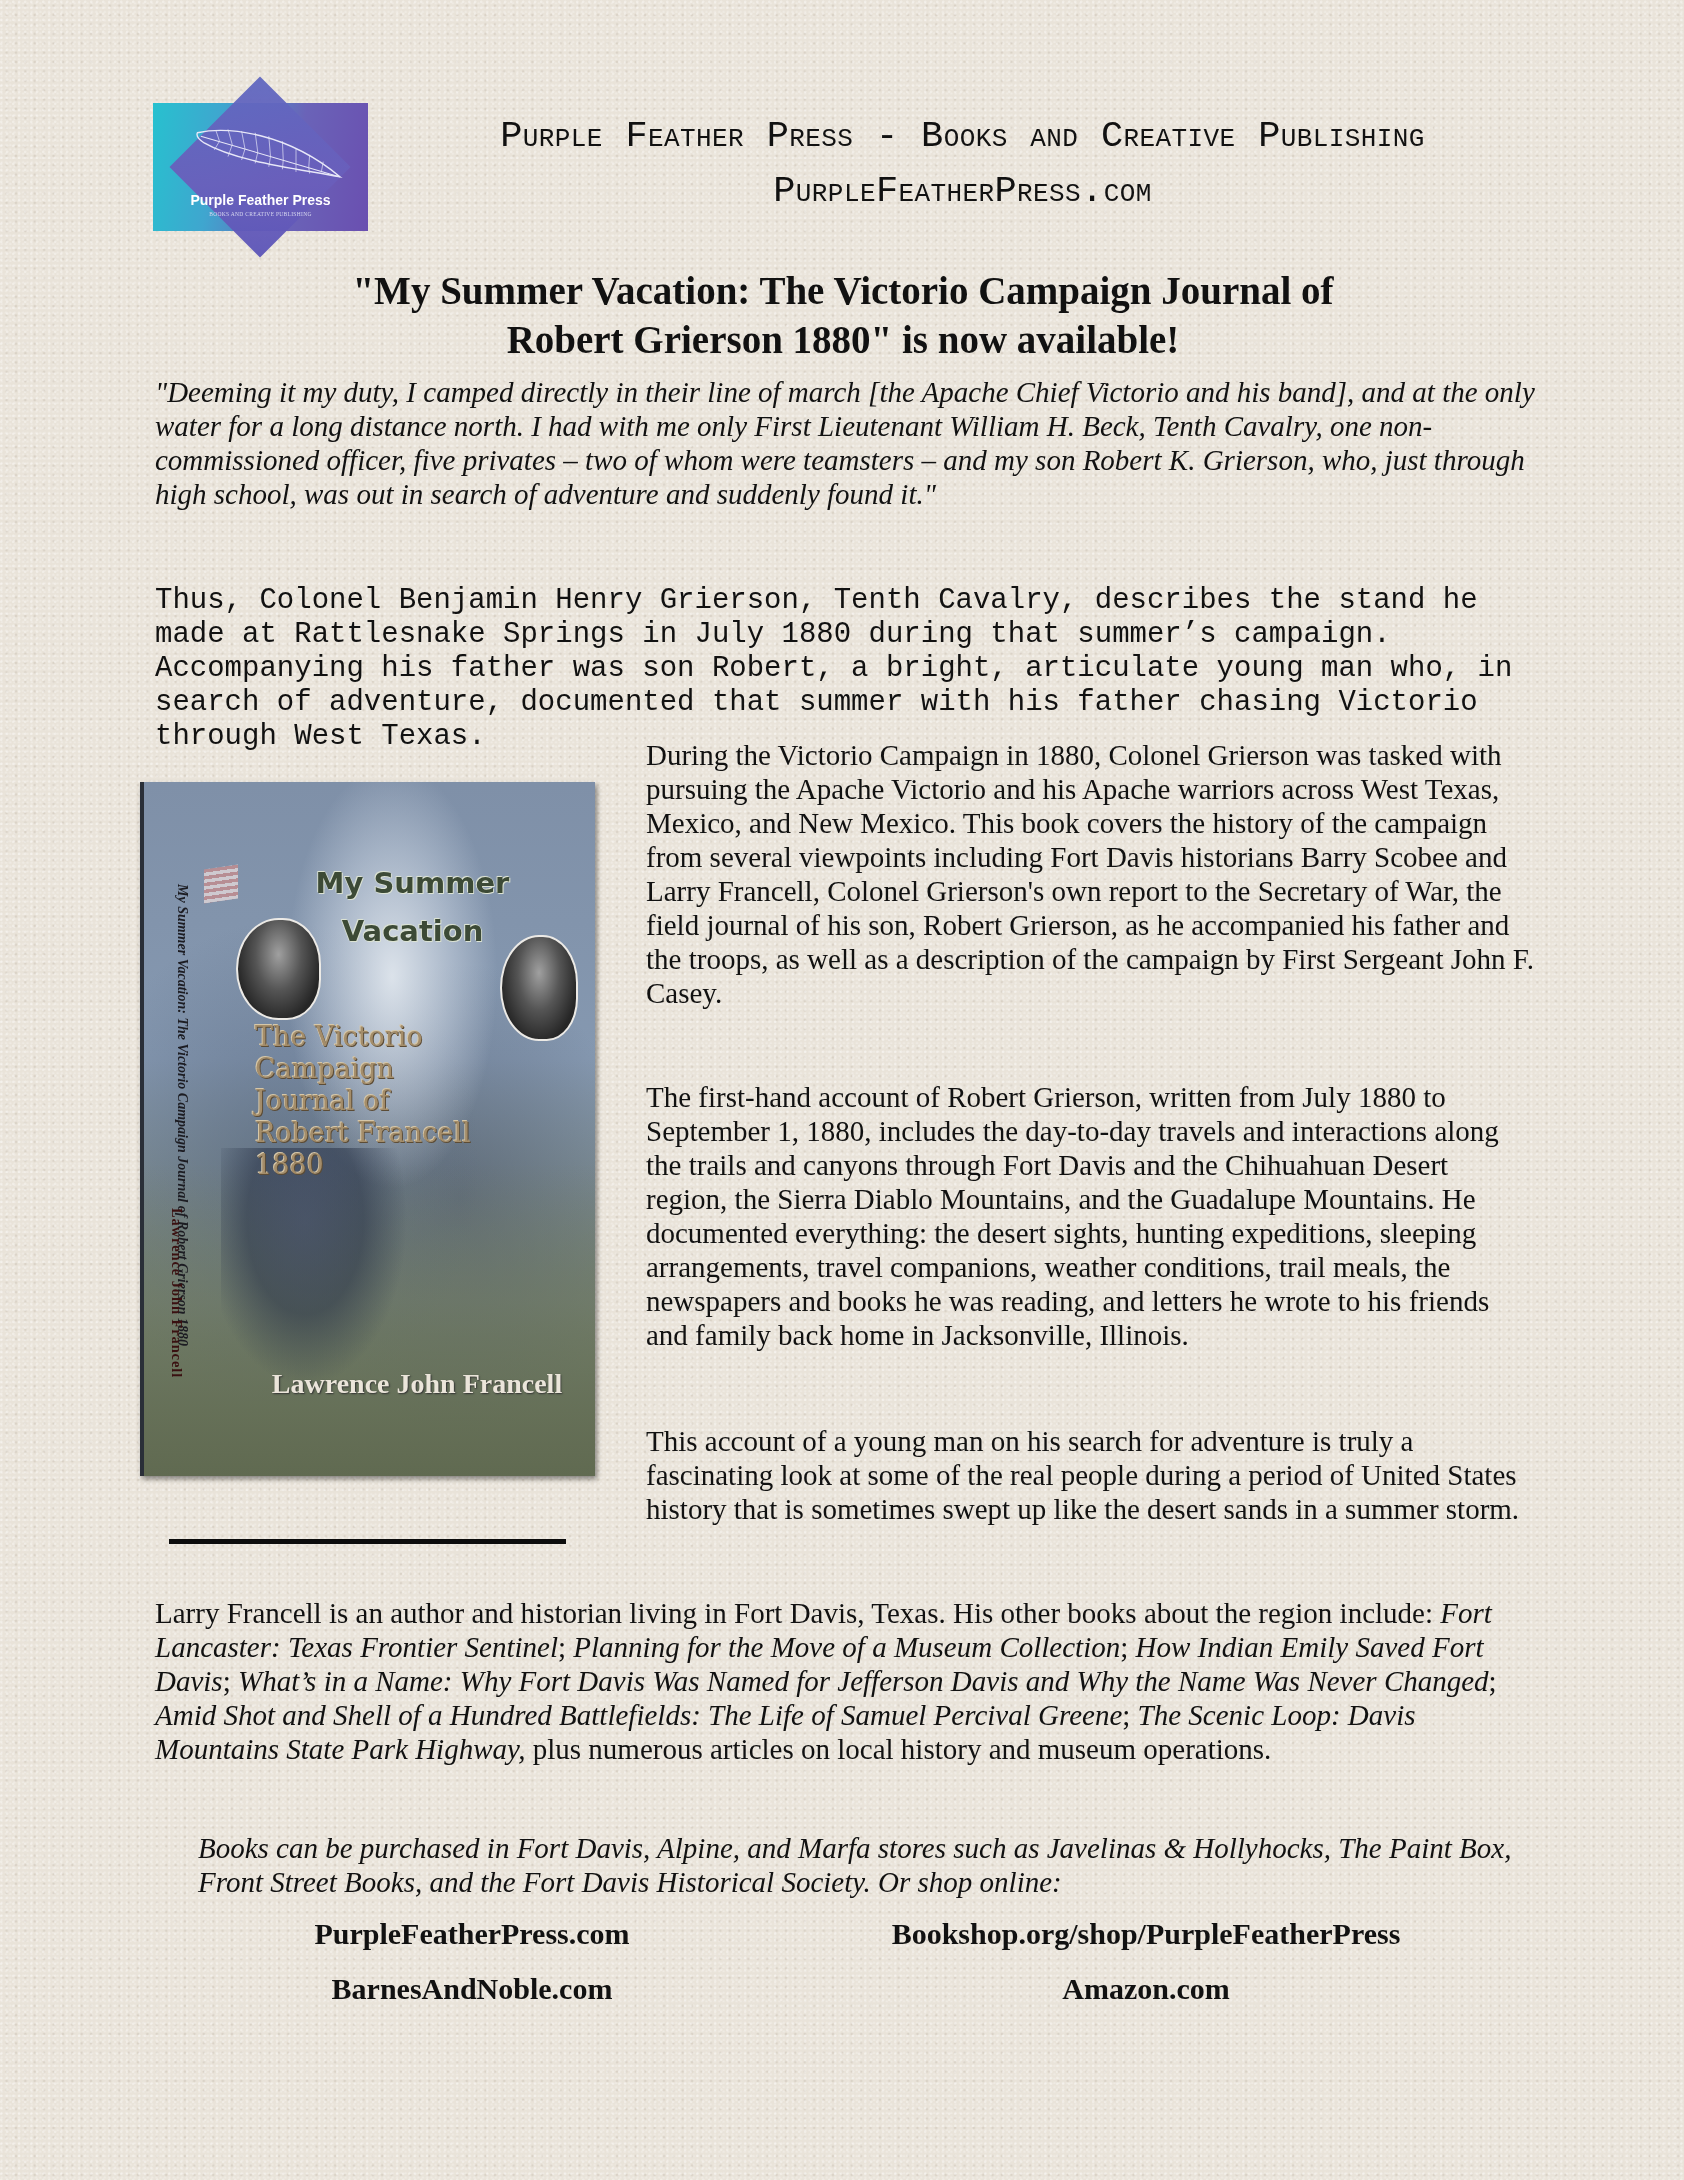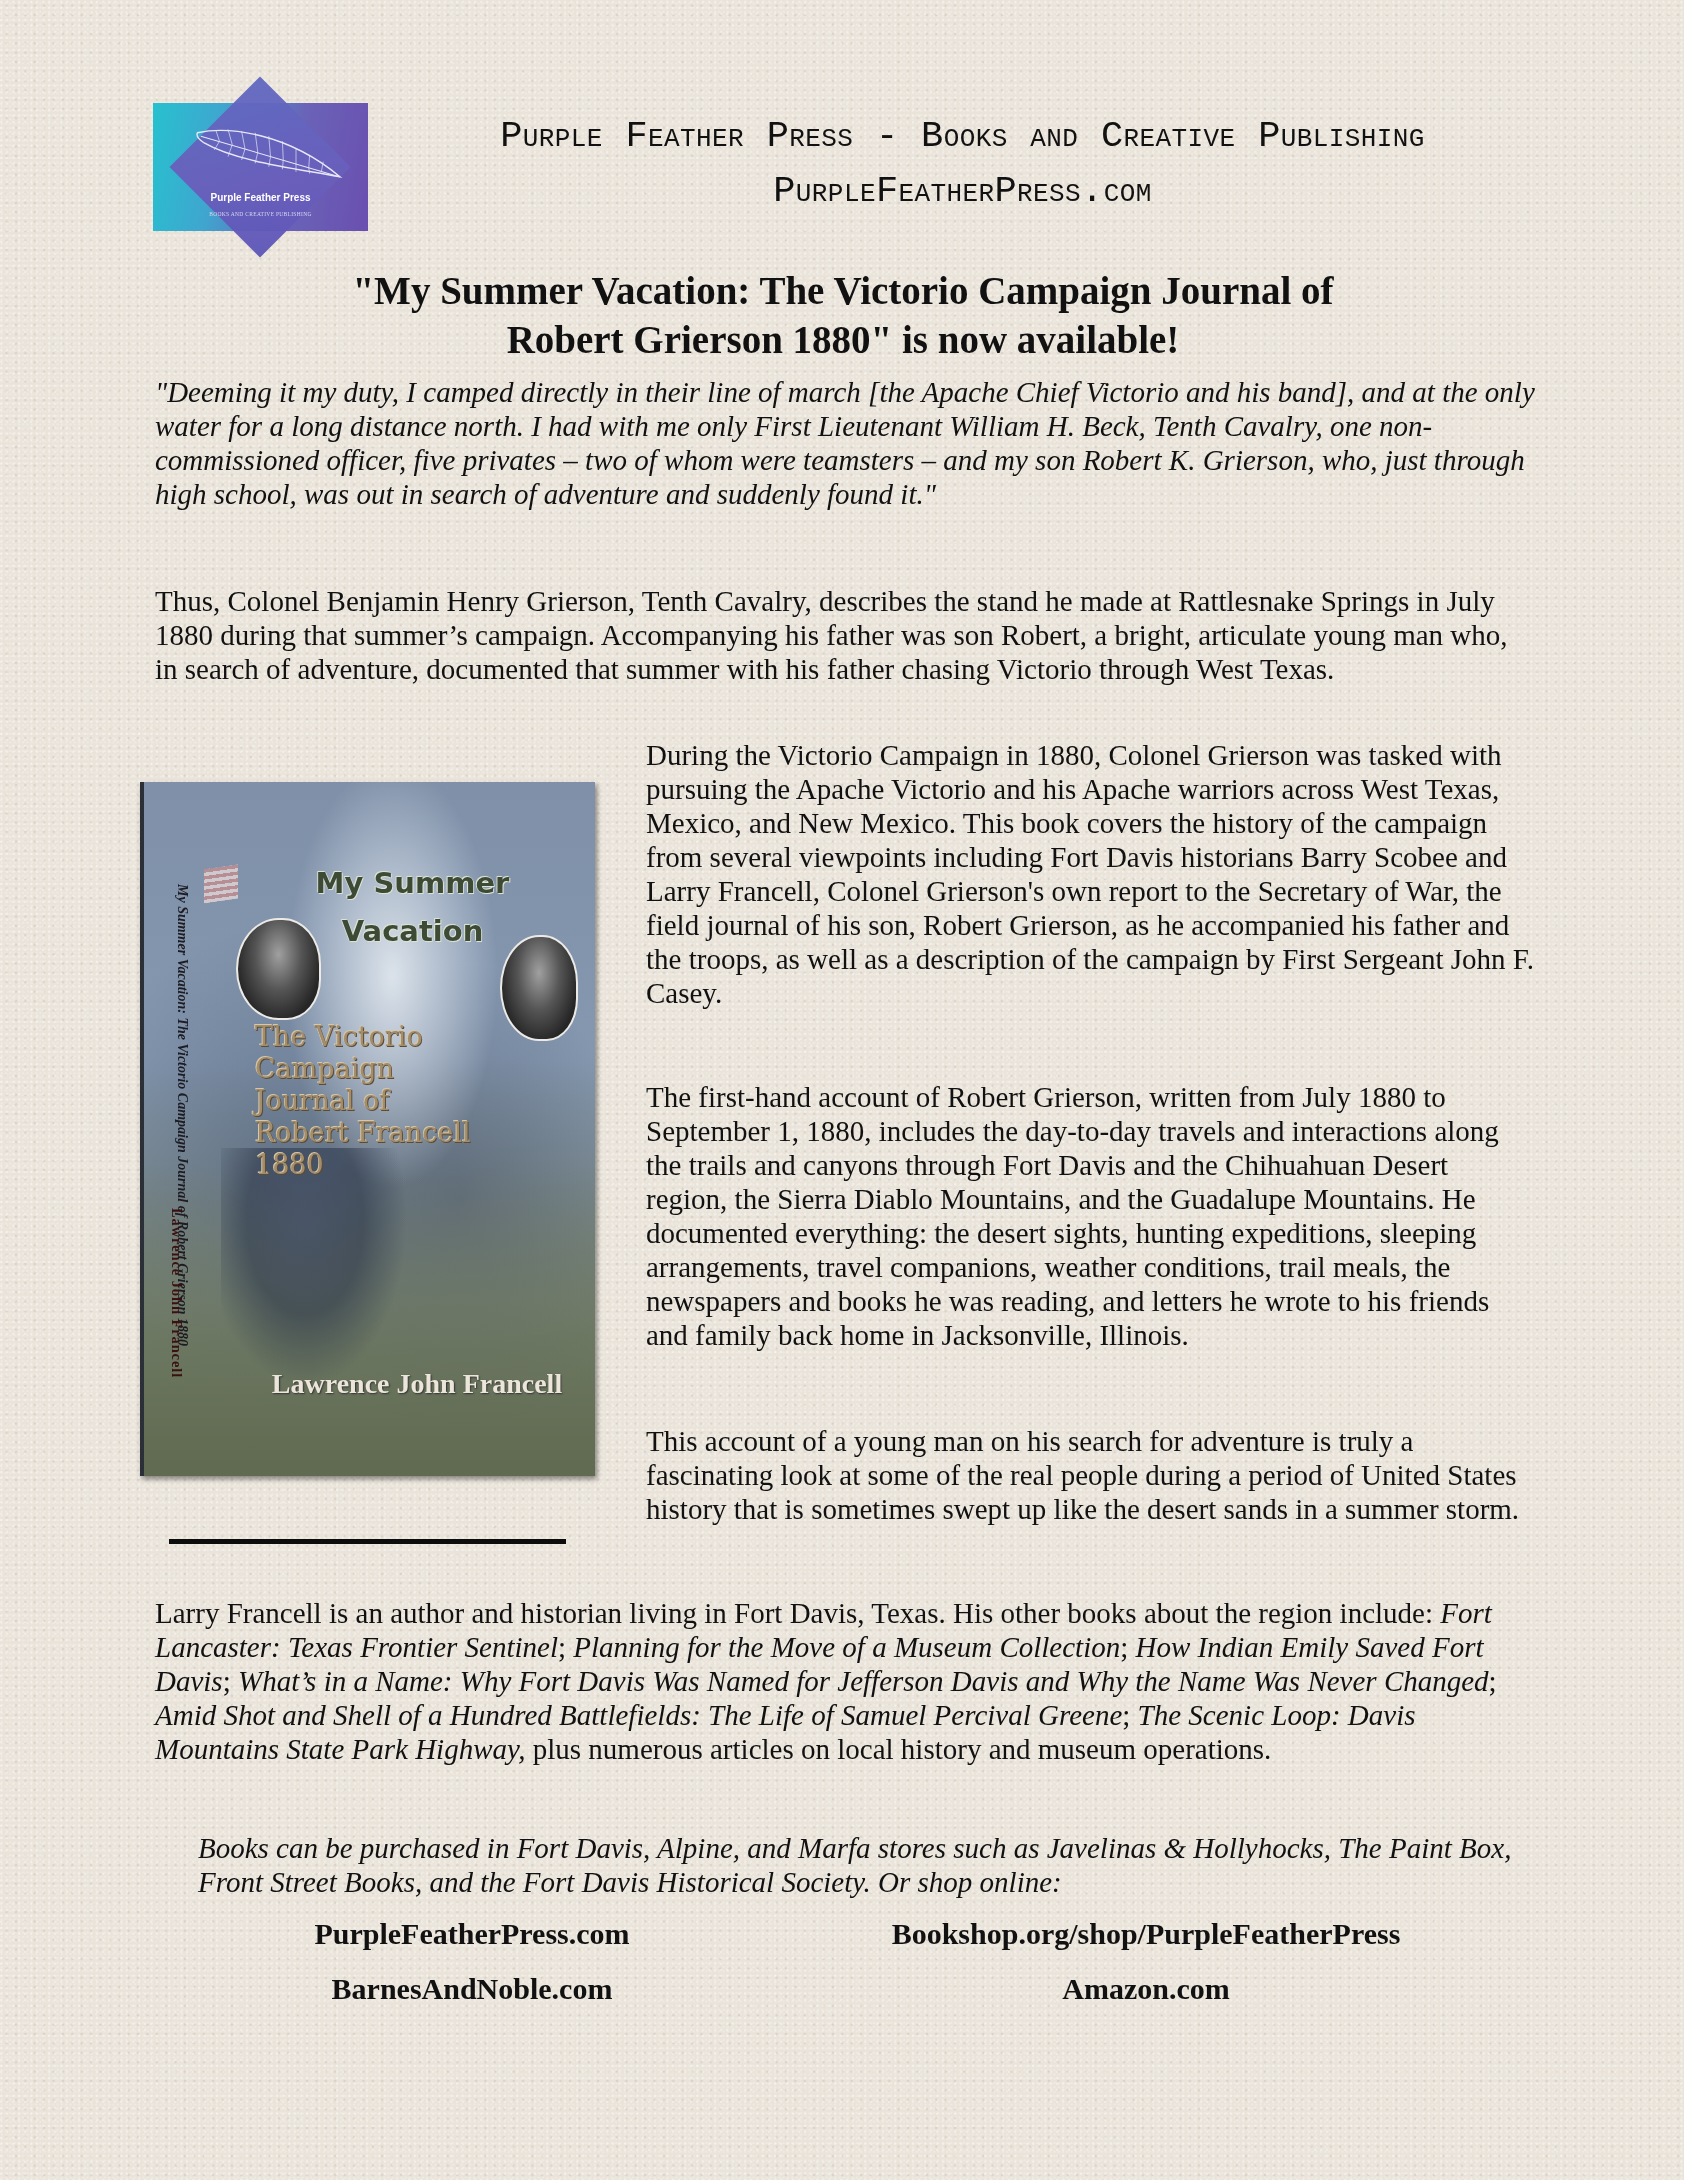--- a/index.html
+++ b/index.html
@@ -47,21 +47,21 @@
     left: 41px; top: 41px;
     width: 153px; height: 60px;
   }
   .logo .logo-name {
     position: absolute;
     left: 0; width: 215px;
     top: 109px;
     text-align: center;
     font-family: "Liberation Sans", "DejaVu Sans", sans-serif;
     font-weight: bold;
-    font-size: 10px;
+    font-size: 14px;
     color: #fff;
   }
   .logo .logo-sub {
     position: absolute;
     left: 0; width: 215px;
     top: 128px;
     text-align: center;
     font-size: 5.5px;
     letter-spacing: 0.3px;
     color: #d8d8f0;
@@ -104,20 +104,21 @@
   .quote {
     left: 155px;
     width: 1380px;
     top: 375px;
     font-style: italic;
   }
   .intro {
     left: 155px;
     width: 1380px;
     top: 584px;
+    font-family: Liberation Mono, monospace;
   }
   .col-right {
     left: 646px;
     width: 890px;
   }
   .p-during { top: 738px; }
   .p-firsthand { top: 1080px; }
   .p-account { top: 1424px; }
 
   .p-larry {

